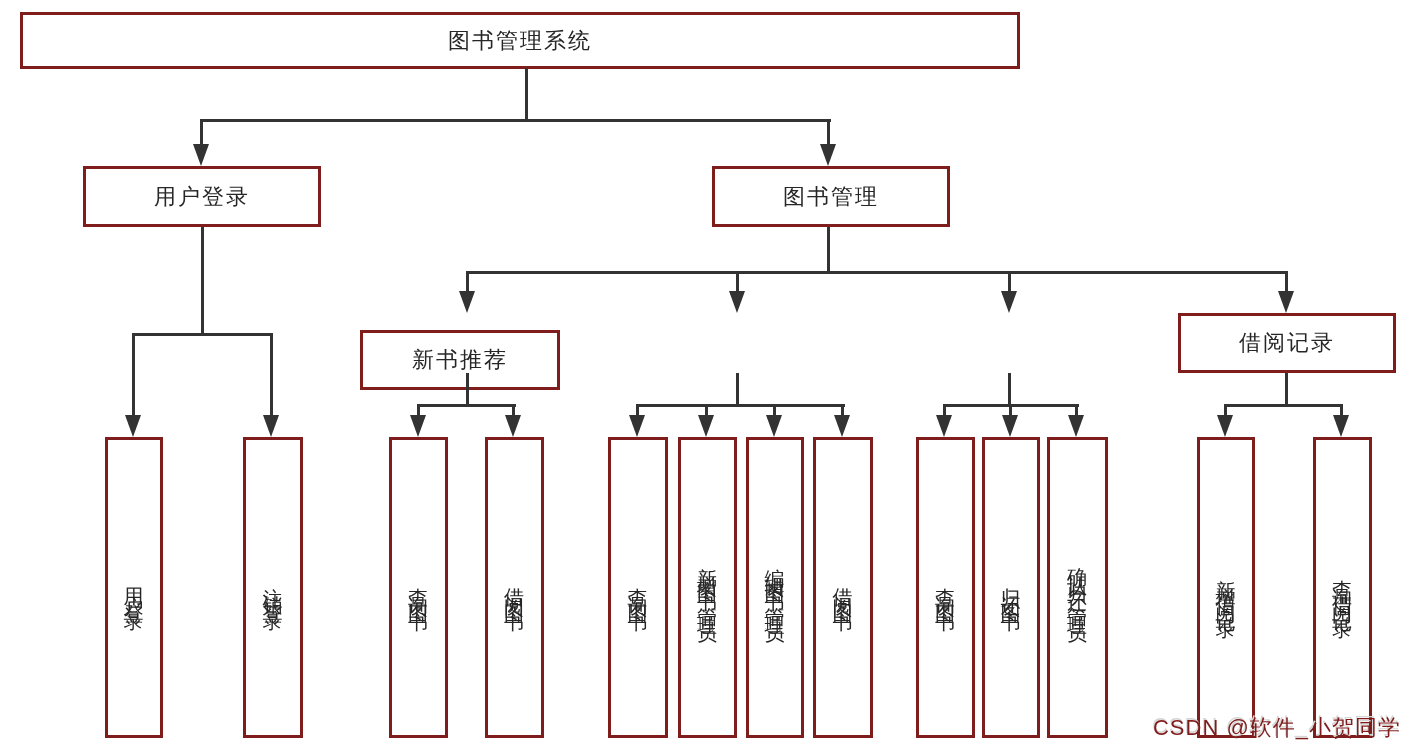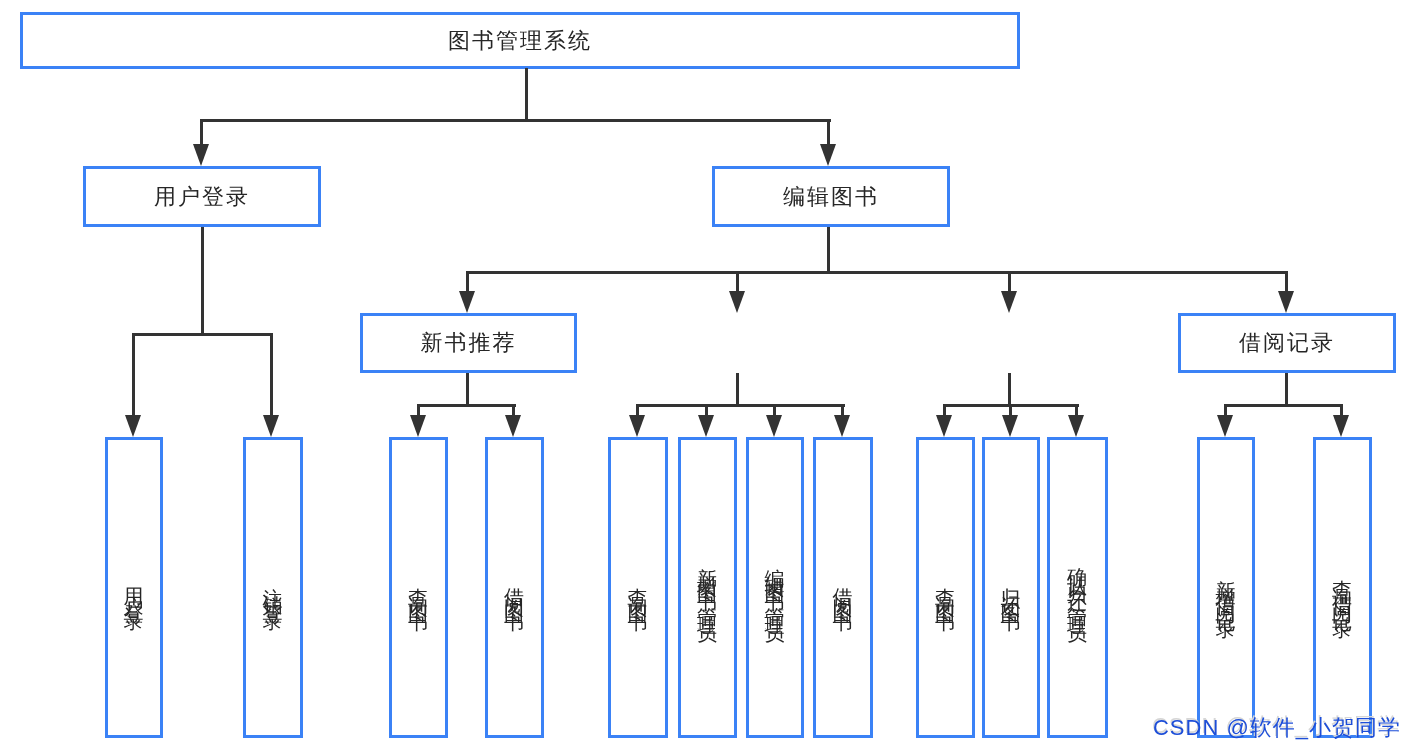--- a/index.html
+++ b/index.html
@@ -7,21 +7,21 @@
     position: relative;
     width: 1405px;
     height: 747px;
     background: #ffffff;
     overflow: hidden;
     font-family: "Liberation Sans", "DejaVu Sans", sans-serif;
   }
   .box {
     position: absolute;
     box-sizing: border-box;
-    border: 3px solid #3b82f6;
+    border: 3px solid #7f1d1d;
     background: #ffffff;
     display: flex;
     align-items: center;
     justify-content: center;
   }
   .box .lbl {
     font-size: 22px;
     color: #262626;
     letter-spacing: 2px;
     white-space: nowrap;
@@ -44,21 +44,21 @@
     height: 0;
     border-left: 8px solid transparent;
     border-right: 8px solid transparent;
     border-top: 22px solid #333333;
   }
   #watermark {
     position: absolute;
     right: 4px;
     bottom: 4px;
     font-size: 22px;
-    color: #1d4ed8;
+    color: #7f1d1d;
     letter-spacing: 1px;
     text-shadow: -1px -2px 0 #d6d6d6;
     z-index: 10;
     white-space: nowrap;
   }
 </style>
 </head>
 <body>
 
 <div id="canvas">
@@ -71,42 +71,42 @@
   <div class="hline" style="left:200px; top:119px; width:631px; height:3px;"></div>
   <div class="vline" style="left:200px; top:119px; width:3px; height:28px;"></div>
   <div class="tri" style="left:193px; top:144px;"></div>
   <div class="vline" style="left:827px; top:119px; width:3px; height:28px;"></div>
   <div class="tri" style="left:820px; top:144px;"></div>
 
   <div class="box" style="left:83px; top:166px; width:238px; height:61px;">
     <span class="lbl">用户登录</span>
   </div>
   <div class="box" style="left:712px; top:166px; width:238px; height:61px;">
-    <span class="lbl">编辑图书</span>
+    <span class="lbl">图书管理</span>
   </div>
 
   <div class="vline" style="left:201px; top:227px; width:3px; height:108px;"></div>
   <div class="hline" style="left:132px; top:333px; width:141px; height:3px;"></div>
   <div class="vline" style="left:132px; top:333px; width:3px; height:84px;"></div>
   <div class="tri" style="left:125px; top:415px;"></div>
   <div class="vline" style="left:270px; top:333px; width:3px; height:84px;"></div>
   <div class="tri" style="left:263px; top:415px;"></div>
 
   <div class="vline" style="left:827px; top:227px; width:3px; height:46px;"></div>
   <div class="hline" style="left:466px; top:271px; width:822px; height:3px;"></div>
   <div class="vline" style="left:466px; top:271px; width:3px; height:22px;"></div>
   <div class="tri" style="left:459px; top:291px;"></div>
   <div class="vline" style="left:736px; top:271px; width:3px; height:22px;"></div>
   <div class="tri" style="left:729px; top:291px;"></div>
   <div class="vline" style="left:1008px; top:271px; width:3px; height:22px;"></div>
   <div class="tri" style="left:1001px; top:291px;"></div>
   <div class="vline" style="left:1285px; top:271px; width:3px; height:22px;"></div>
   <div class="tri" style="left:1278px; top:291px;"></div>
 
-  <div class="box" style="left:360px; top:313px; width:217px; height:60px;">
+  <div class="box" style="left:360px; top:330px; width:200px; height:60px;">
     <span class="lbl">新书推荐</span>
   </div>
   <div class="box" style="left:1178px; top:313px; width:218px; height:60px;">
     <span class="lbl">借阅记录</span>
   </div>
 
   <div class="vline" style="left:466px; top:373px; width:3px; height:34px;"></div>
   <div class="vline" style="left:736px; top:373px; width:3px; height:34px;"></div>
   <div class="vline" style="left:1008px; top:373px; width:3px; height:34px;"></div>
   <div class="vline" style="left:1285px; top:373px; width:3px; height:34px;"></div>

